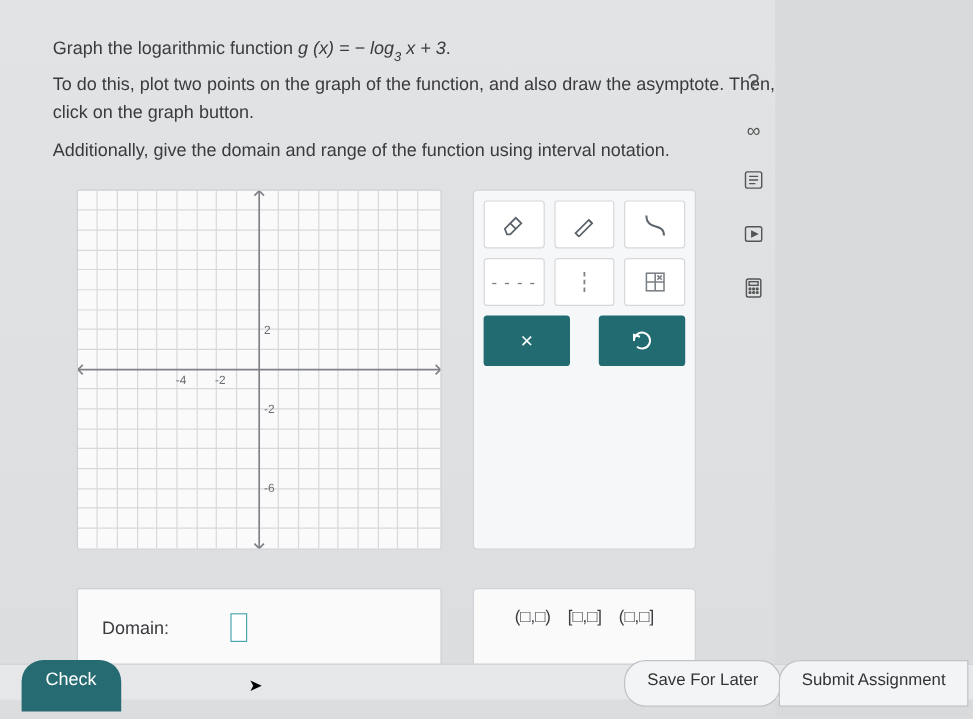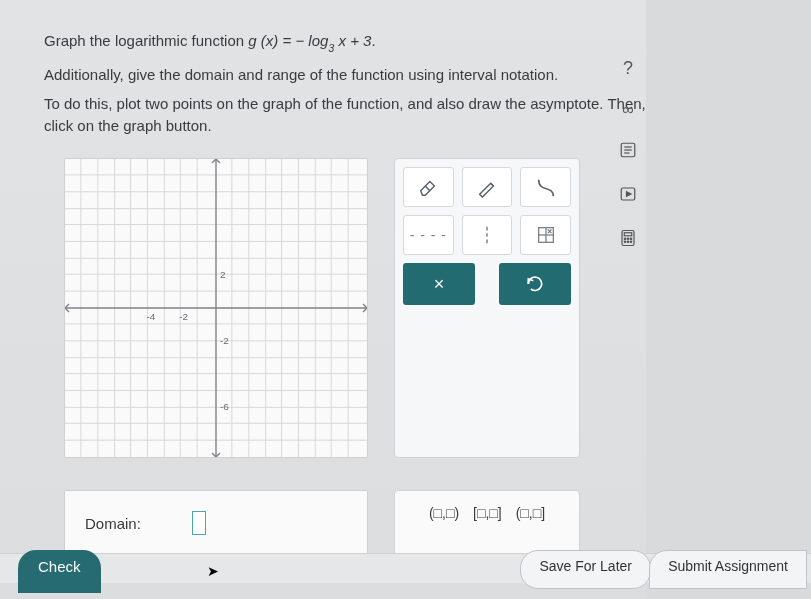--- a/index.html
+++ b/index.html
@@ -142,22 +142,22 @@
 </head>
 <body>
 
 <div class="page">
 
   <div class="prompt">
     <p>
       <span>Graph the logarithmic function </span>
       <span class="formula">g (x) = − log<span class="sub">3</span> x + 3</span><span>.</span>
     </p>
+    <p>To do this, plot two points on the graph of the function, and also draw the asymptote. Then, click on the graph button.</p>
     <p style="margin-top:10px;">Additionally, give the domain and range of the function using interval notation.</p>
-    <p>To do this, plot two points on the graph of the function, and also draw the asymptote. Then, click on the graph button.</p>
   </div>
 
   <div class="work-area">
     <div class="graph-panel">
       <svg viewBox="0 0 304 300">
         <g stroke="#d7d8da" stroke-width="1">
 
           <g>
             <line x1="0" y1="16" x2="304" y2="16"></line>
             <line x1="0" y1="33" x2="304" y2="33"></line>

